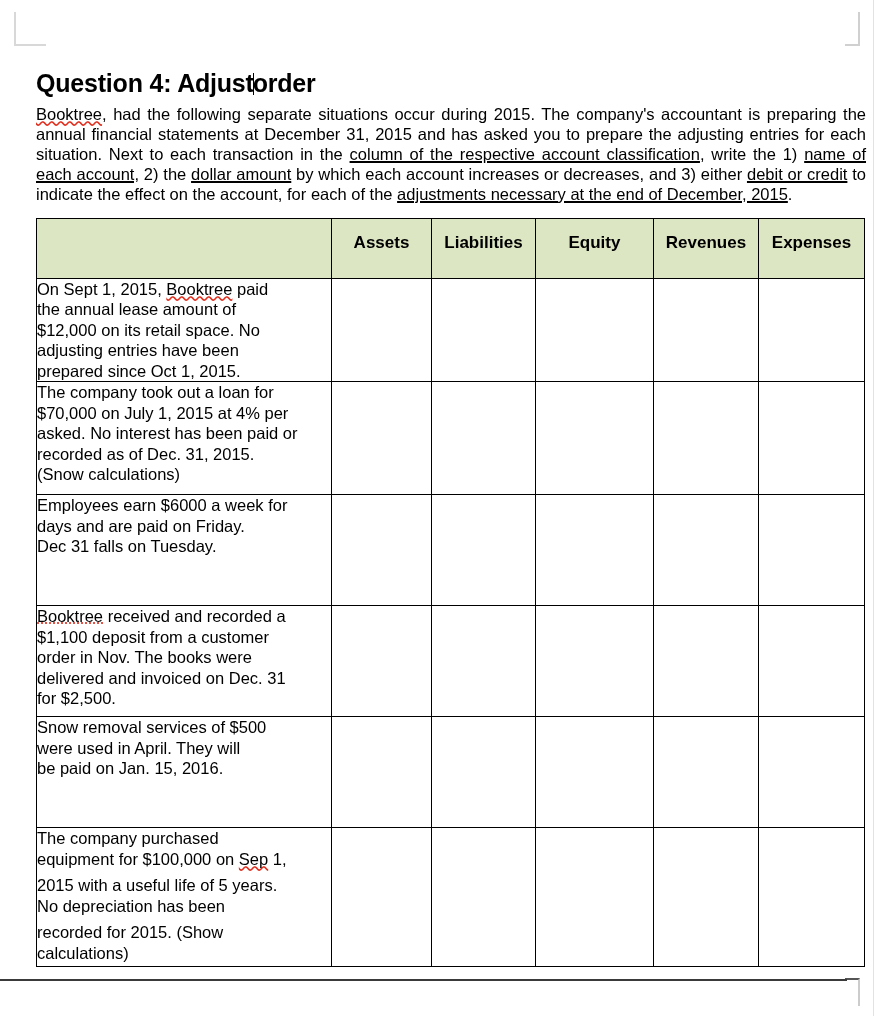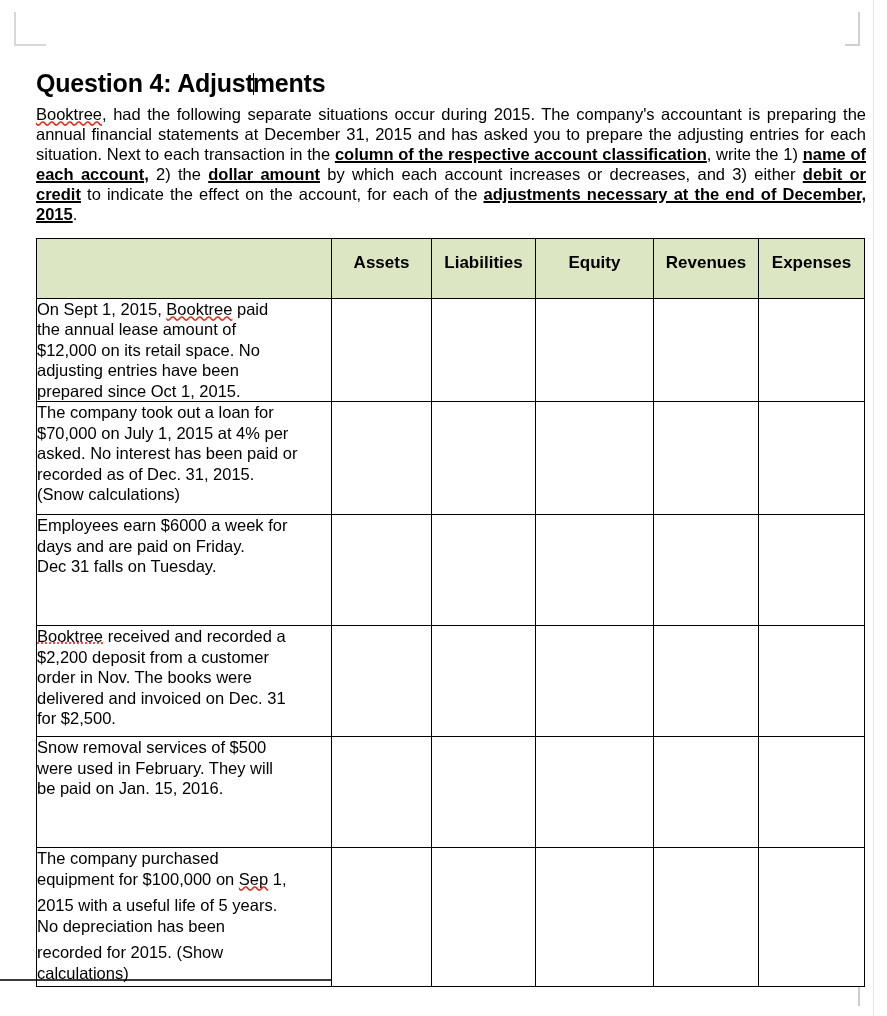--- a/index.html
+++ b/index.html
@@ -77,21 +77,21 @@
     margin: 0 -1px;
   }
 
   .intro {
     font-size: 16.5px;
     line-height: 20px;
     text-align: justify;
     margin: 0 0 14px 0;
     width: 830px;
   }
-  .u { text-decoration: underline; text-decoration-thickness: 1.5px; font-weight: bold; }
+  .u { text-decoration: underline; text-decoration-thickness: 1.5px; }
   .squiggle {
     text-decoration: underline wavy #e03020;
     text-decoration-skip-ink: none;
     text-underline-offset: 1px;
   }
   .squiggle-dot {
     text-decoration: underline dotted #e03020;
     text-decoration-skip-ink: none;
     text-underline-offset: 1px;
   }
@@ -148,21 +148,21 @@
 <body>
 
 <div class="corner-mark corner-tl"></div>
 <div class="corner-mark corner-tr"></div>
 <div class="edge-right"></div>
 <div class="corner-mark corner-br"></div>
 <div class="edge-bottom-l"></div>
 
 <div class="page">
 
-  <h1 class="doc-title"><span>Question 4: Adjust</span><span class="caret"></span><span>ments</span></h1>
+  <h1 class="doc-title"><span>Question 4: Adjust</span><span class="caret"></span><span>order</span></h1>
 
   <p class="intro"><span class="squiggle">Booktree</span><span>, had the following separate situations occur during 2015.   The company's accountant is preparing the annual financial statements at December 31, 2015 and has asked you to prepare the adjusting entries for each situation. Next to each transaction in the </span><span class="u">column of the respective account classification</span><span>, write the 1) </span><span class="u">name of each account,</span><span> 2) the </span><span class="u">dollar amount</span><span> by which each account increases or decreases, and 3) either </span><span class="u">debit or credit</span><span> to indicate the effect on the account, for each of the </span><span class="u">adjustments necessary at the end of December, 2015</span><span>.</span></p>
 
   <table class="adj">
     <colgroup>
       <col class="col-sit">
         <col class="col-a">
         <col class="col-l">
       <col class="col-e">
         <col class="col-r">
@@ -219,36 +219,36 @@
         <td class="blank"></td>
         <td class="blank"></td>
         <td class="blank"></td>
         <td class="blank"></td>
         <td class="blank"></td>
       </tr>
 
       <tr class="r4">
         <td class="situation">
           <span class="ln squiggle-dot-wrap"><span class="squiggle-dot">Booktree</span> received and recorded a</span>
-          <span class="ln">$2,200 deposit from a customer</span>
+          <span class="ln">$1,100 deposit from a customer</span>
           <span class="ln">order in Nov. The books were</span>
           <span class="ln">delivered and invoiced on Dec. 31</span>
           <span class="ln">for $2,500.</span>
         </td>
         <td class="blank"></td>
         <td class="blank"></td>
         <td class="blank"></td>
         <td class="blank"></td>
         <td class="blank"></td>
       </tr>
 
       <tr class="r5">
         <td class="situation">
           <span class="ln">Snow removal services of $500</span>
-          <span class="ln">were used in February. They will</span>
+          <span class="ln">were used in April. They will</span>
           <span class="ln">be paid on Jan. 15, 2016.</span>
         </td>
         <td class="blank"></td>
         <td class="blank"></td>
         <td class="blank"></td>
         <td class="blank"></td>
         <td class="blank"></td>
       </tr>
 
       <tr class="r6">

